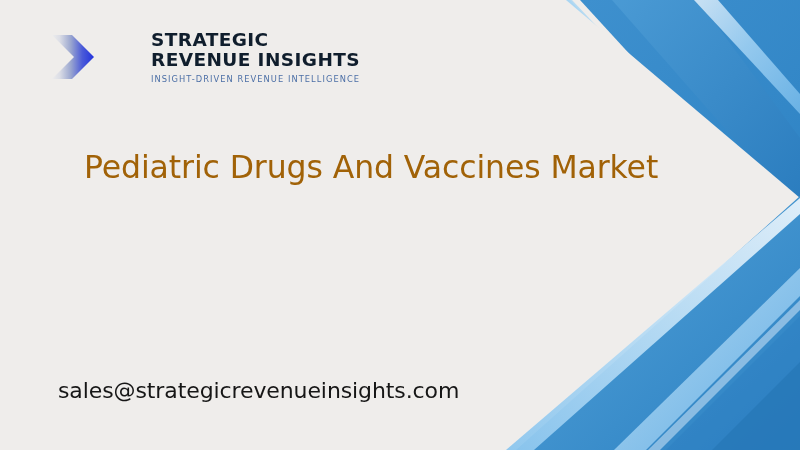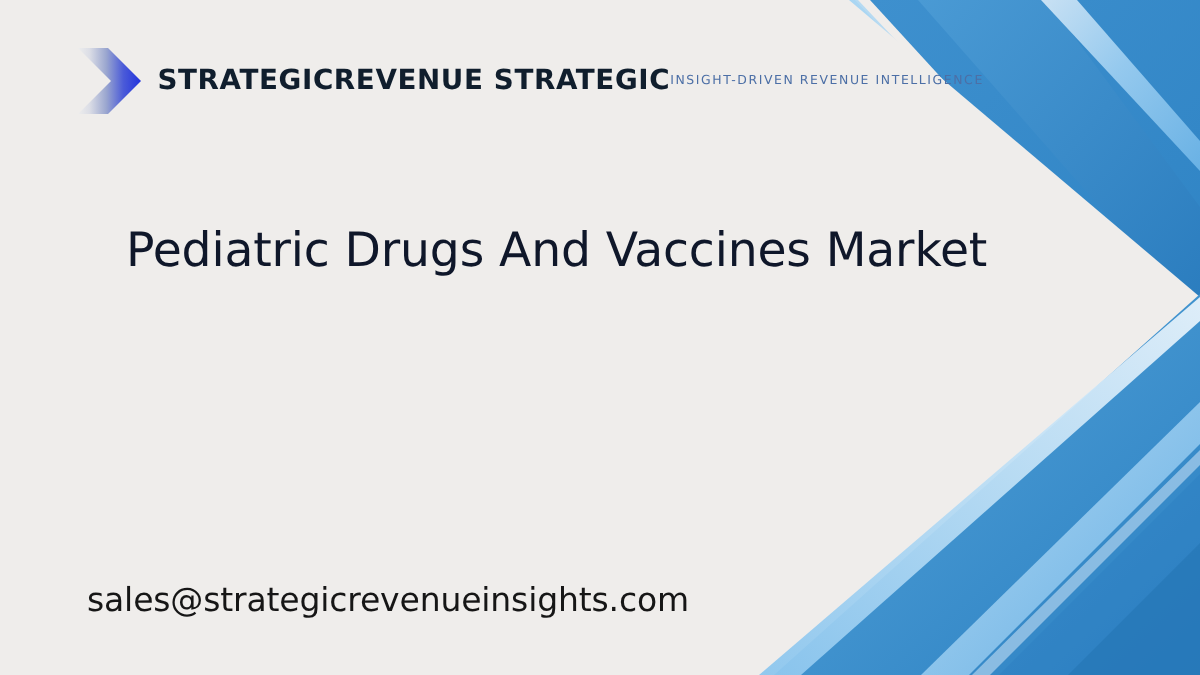--- a/index.html
+++ b/index.html
@@ -32,21 +32,21 @@
   
   #logo {
     position:absolute;
     left:50px; top:30px;
     display:flex;
     align-items:center;
     gap:9px;
   }
   #logo-mark { width:46px; height:48px; flex:0 0 auto; }
   #logo-mark svg { display:block; width:46px; height:48px; }
-  #logo-text { display:flex; flex-direction:row; }
+  #logo-text { display:flex; flex-direction:column;margin-left:46px; }
   .logo-line {
     font-family:"DejaVu Sans", sans-serif;
     font-weight:bold;
     font-size:18.5px;
     letter-spacing:0.4px;
     line-height:1.08;
     color:#101E2D;
     white-space:nowrap;
   }
   #logo-tagline {
@@ -59,29 +59,29 @@
   }
 
   
   #headline {
     position:absolute;
     left:84px; top:148px;
     width:630px;
     font-family:"DejaVu Sans", sans-serif;
     font-size:31.5px;
     font-weight:400;
-    color:#0f172a;
+    color:#a16207;
     line-height:1.25;
     letter-spacing:-0.1px;
   }
 
   
   #email {
     position:absolute;
-    left:58px; top:388px;
+    left:58px; top:378px;
     font-family:"DejaVu Sans", sans-serif;
     font-size:22px;
     font-weight:400;
     color:#161616;
     letter-spacing:-0.1px;
   }
 </style>
 </head>
 <body>
 
@@ -173,21 +173,21 @@
             <stop offset="45%" stop-color="#9AA6CF"></stop>
             <stop offset="72%" stop-color="#4B5BD8"></stop>
             <stop offset="100%" stop-color="#2233DD"></stop>
           </linearGradient>
         </defs>
         <path d="M2,2 L22,2 L44,24 L22,46 L2,46 L24,24 Z" fill="url(#markGrad)"></path>
       </svg>
     </span>
     <span id="logo-text">
       <span class="logo-line">STRATEGIC</span>
-      <span class="logo-line">REVENUE STRATEGIC</span>
+      <span class="logo-line">REVENUE INSIGHTS</span>
       <span id="logo-tagline">INSIGHT-DRIVEN REVENUE INTELLIGENCE</span>
     </span>
   </div>
 
   <h1 id="headline">Pediatric Drugs And Vaccines Market</h1>
 
   <div id="email">sales@strategicrevenueinsights.com</div>
 
 </div>
 

